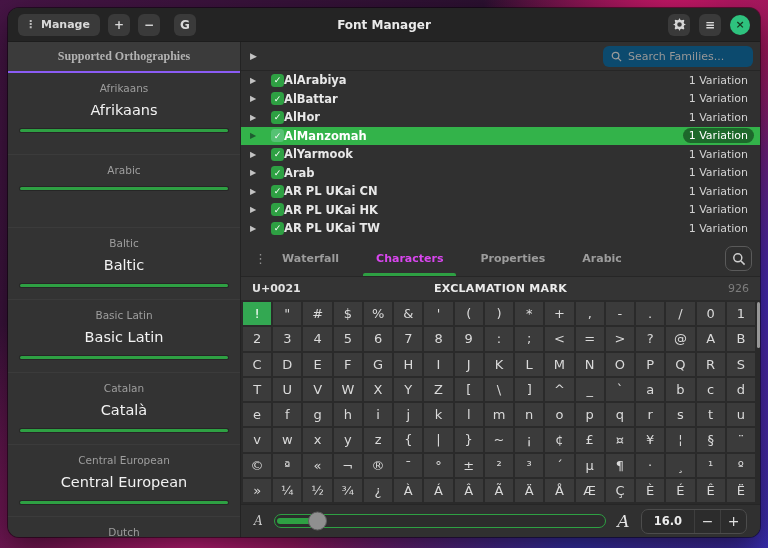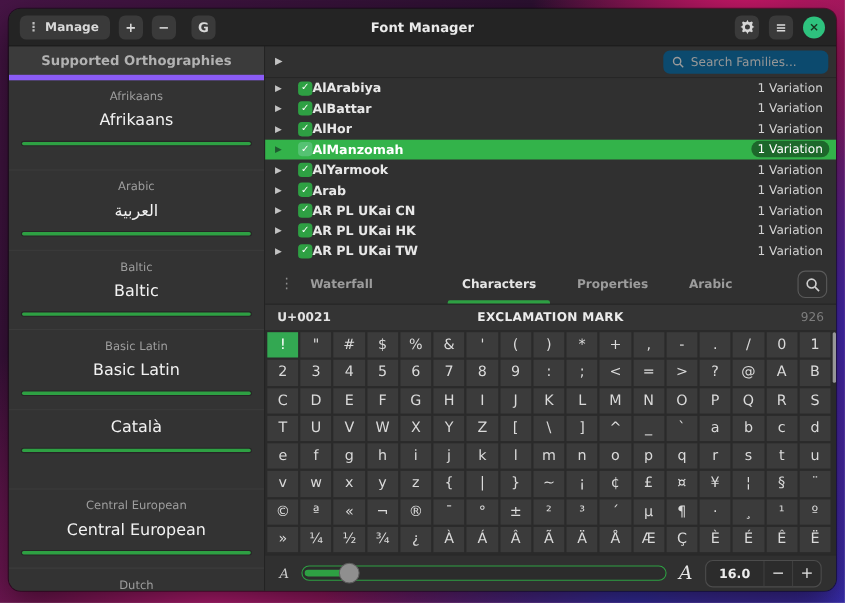--- a/index.html
+++ b/index.html
@@ -33,23 +33,23 @@
     font-weight:bold; color:#eaeaea; pointer-events:none; }
   .tb-right { margin-left:auto; display:flex; align-items:center; gap:9px; }
   .close-btn { width:20px; height:20px; border-radius:50%; background:#2ec27e;
     display:flex; align-items:center; justify-content:center; color:#17361f;
     font-size:11px; font-weight:bold; }
   
   .content { flex:1; display:flex; min-height:0; }
   
   .sidebar { width:233px; flex:0 0 233px; background:#333333; border-right:1px solid #232323;
     display:flex; flex-direction:column; overflow:hidden; }
-  .sb-header { height:31px; flex:0 0 31px; background:#3b3b3b; border-bottom:5px solid #8b5cf6;
+  .sb-header { height:31px; flex:0 0 31px; background:#3b3b3b; border-bottom:2px solid #8b5cf6;
     display:flex; align-items:center; justify-content:center;
-    font-size:12px; font-weight:bold; color:#b2b2b2; }
+    font-size:12px; font-weight:bold; color:#b2b2b2;font-family:Liberation Serif, serif; }
   .ortho-item { height:72.4px; flex:0 0 72.4px; text-align:center; border-top:1px solid rgba(255,255,255,.045); }
   .ortho-item:first-child { border-top:none; }
   .ortho-label { margin-top:9px; font-size:10.5px; color:#9e9e9e; }
   .ortho-name { margin-top:8px; font-size:14.5px; color:#f2f2f2; }
   .ortho-bar { margin:10px 11px 0; height:5px; border-radius:3px; background:#262626; position:relative; overflow:hidden; }
   .ortho-fill { position:absolute; left:1px; top:1px; bottom:1px; width:calc(100% - 2px);
     border-radius:2px; }
   
   .main { flex:1; display:flex; flex-direction:column; min-width:0; background:#303030; }
   
@@ -72,21 +72,21 @@
   .font-row.selected .expander { color:#1e5c30; }
   .font-row.selected .variation { background:rgba(0,0,0,.42); border-radius:99px; color:#fff; }
   
   .preview { flex:1; display:flex; flex-direction:column; min-height:0; }
   .tabsbar { height:37px; flex:0 0 37px; border-bottom:1px solid #262626; display:flex;
     align-items:stretch; position:relative; background:#303030; }
   .tabs-kebab { align-self:center; color:#8d8d8d; font-size:13px; padding:0 15px 0 13px; }
   .tabs { display:flex; gap:37px; }
   .tab { display:flex; align-items:center; font-size:11px; font-weight:bold; color:#9c9c9c;
     position:relative; }
-  .tab.active { color:#e5e5e5;margin-left:44px; }
+  .tab.active { color:#d946ef; }
   .tab.active::after { content:""; position:absolute; left:-13px; right:-13px; bottom:0; height:3px;
     background:var(--accent); border-radius:2px 2px 0 0; }
   .tab-search-btn { position:absolute; right:8px; top:6px; width:27px; height:25px;
     border:1px solid #5a5a5a; border-radius:7px; display:flex; align-items:center; justify-content:center; }
   .charinfo { height:23px; flex:0 0 23px; background:#343434; display:flex; align-items:center;
     padding:0 11px; font-size:11px; font-weight:bold;gap:26px; }
   .ci-code { color:#e2e2e2; width:70px; }
   .ci-name { flex:1; text-align:center; color:#ececec; letter-spacing:.3px; }
   .ci-count { color:#7d7d7d; font-weight:normal; width:70px; text-align:right; }
   .gridwrap { flex:1; position:relative; background:#2a2a2a; min-height:0; }
@@ -155,40 +155,40 @@
       <div id="ortho-list">
           <div class="ortho-item">
     <div class="ortho-label">Afrikaans</div>
     <div class="ortho-name">Afrikaans</div>
     <div class="ortho-bar">
       <div class="ortho-fill" style="background: rgb(46, 160, 67);"></div>
     </div>
   </div>
           <div class="ortho-item">
     <div class="ortho-label">Arabic</div>
-    <div class="ortho-name">العربية</div>
     <div class="ortho-bar">
       <div class="ortho-fill" style="background: rgb(46, 160, 67);"></div>
     </div>
   </div>
           <div class="ortho-item">
     <div class="ortho-label">Baltic</div>
     <div class="ortho-name">Baltic</div>
     <div class="ortho-bar">
       <div class="ortho-fill" style="background: rgb(46, 160, 67);"></div>
     </div>
   </div>
           <div class="ortho-item">
     <div class="ortho-label">Basic Latin</div>
     <div class="ortho-name">Basic Latin</div>
     <div class="ortho-bar">
       <div class="ortho-fill" style="background: rgb(46, 160, 67);"></div>
     </div>
   </div>
           <div class="ortho-item">
+    <div class="ortho-label">Catalan</div>
     <div class="ortho-name">Català</div>
     <div class="ortho-bar">
       <div class="ortho-fill" style="background: rgb(46, 160, 67);"></div>
     </div>
   </div>
           <div class="ortho-item">
     <div class="ortho-label">Central European</div>
     <div class="ortho-name">Central European</div>
     <div class="ortho-bar">
       <div class="ortho-fill" style="background: rgb(46, 160, 67);"></div>

